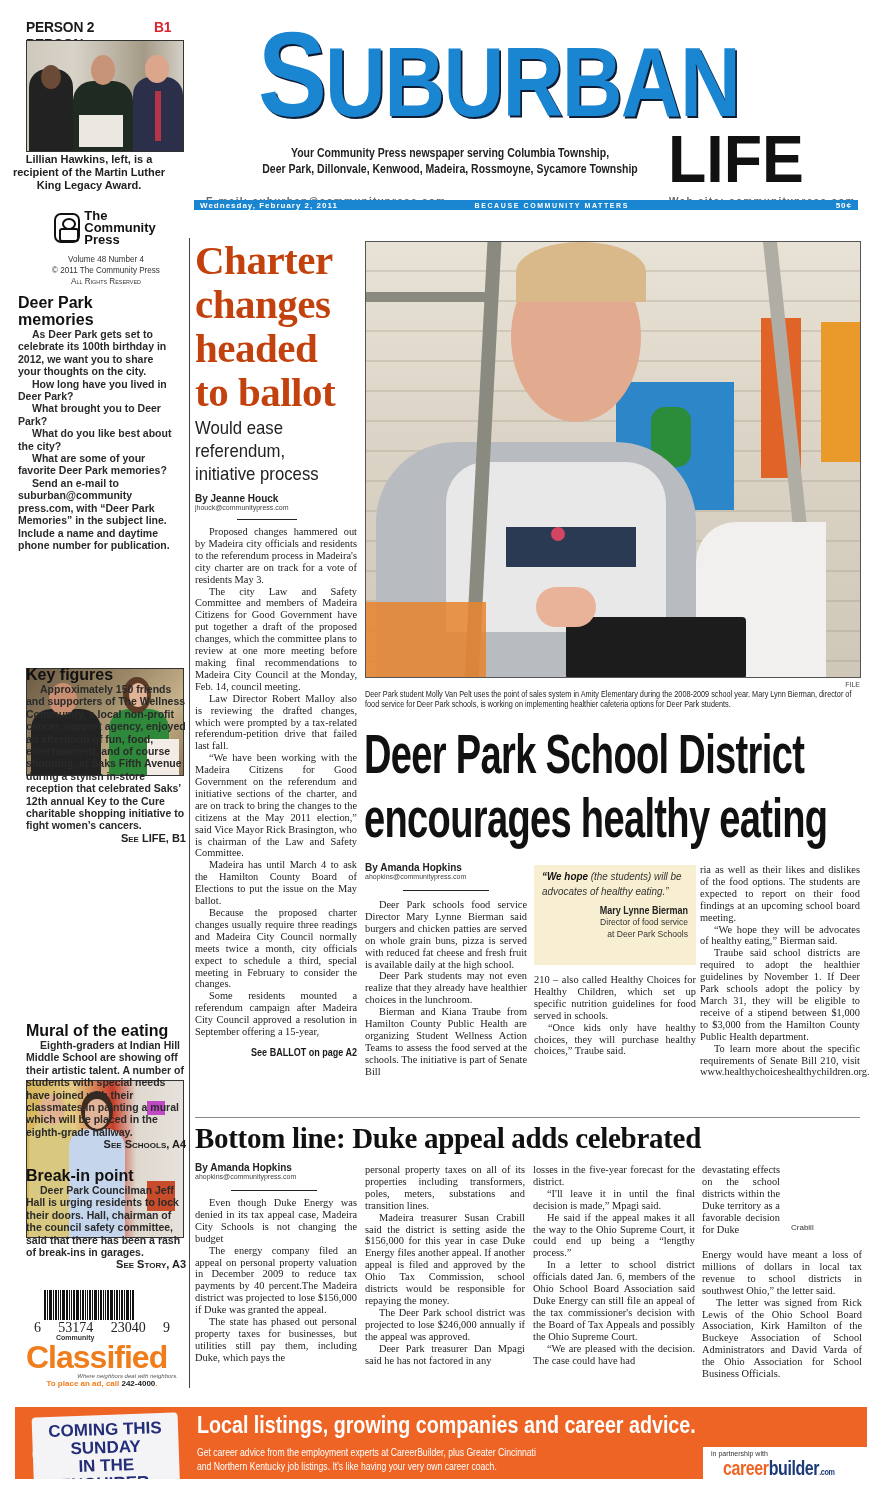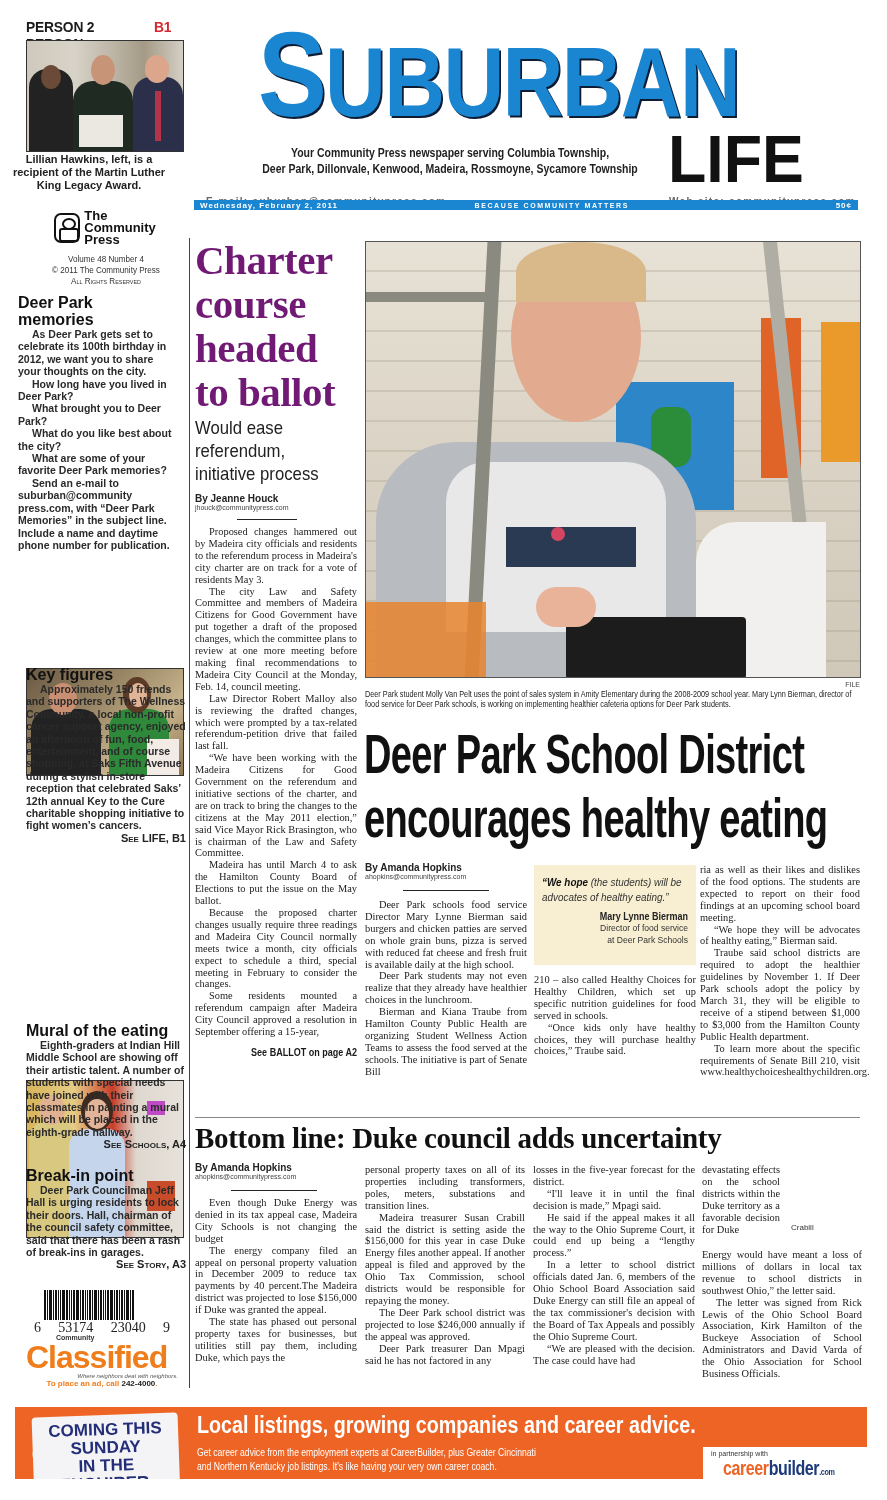--- a/index.html
+++ b/index.html
@@ -27,37 +27,37 @@
   .vrule { left: 189px; width: 1px; background: #444; }
 
   
   .title-word { font-weight: bold; color: #1a85d1; text-shadow: 2px 2px 0 #0d1b33; line-height: 1; letter-spacing: -2px; transform: scaleX(0.86); transform-origin: left top; }
   .life { font-weight: bold; color: #111; font-size: 66px; line-height: 1; transform: scaleX(0.95); transform-origin: left top; }
   .serving { font-weight: bold; font-size: 12.5px; line-height: 16px; text-align: center; color: #222; transform: scaleX(0.84); transform-origin: center top; }
   .contact { font-size: 10px; font-weight: bold; color: #666; letter-spacing: 1.3px; }
   .dateband { background: #1a85d1; color: #fff; height: 10px; font-size: 8px; font-weight: bold; letter-spacing: 1px; display: flex; align-items: center; justify-content: space-between; padding: 0 6px 0 6px; }
 
   
-  .charter-h { font-family: "Liberation Serif", serif; font-weight: bold; font-size: 41px; line-height: 44px; color: #701a75; letter-spacing: -0.5px; }
+  .charter-h { font-family: "Liberation Serif", serif; font-weight: bold; font-size: 41px; line-height: 44px; color: #c2410c; letter-spacing: -0.5px; }
   .deck { font-size: 19px; line-height: 23px; color: #222; transform: scaleX(0.88); transform-origin: left; white-space: nowrap; }
   .byline { font-weight: bold; font-size: 10px; color: #222; }
   .byemail { font-size: 7px; color: #444; }
   .shortrule { height: 1px; background: #222; }
   .body-serif { font-family: "Liberation Serif", serif; font-size: 10.4px; line-height: 11.9px; text-align: justify; color: #222; }
   .body-serif p { text-indent: 14px; }
   .jump { font-weight: bold; font-size: 11px; text-align: right; transform: scaleX(0.82); transform-origin: right; }
 
   
   .main-photo { border: 1px solid #555; overflow: hidden; }
   .photo-cap { font-size: 8.2px; line-height: 10px; color: #222; transform: scaleX(0.89); transform-origin: left; width: 560px; }
   .file { font-size: 7px; color: #444; text-align: right; }
 
   .dp-head { font-weight: bold; font-size: 56px; line-height: 64px; color: #111; transform: scaleX(0.68); transform-origin: left top; white-space: nowrap; letter-spacing: -1px; }
 
-  .quote-box { background: #f8efd2; padding: 10px 8px; }
+  .quote-box { background: #f8efd2; padding: 4px 8px; }
   .quote-text { font-size: 11px; line-height: 15px; font-style: italic; color: #333; transform: scaleX(0.9); transform-origin: left; }
   .quote-text b { font-style: italic; color: #111; }
   .quote-name { font-size: 10px; font-weight: bold; text-align: right; color: #222; transform: scaleX(0.9); transform-origin: right; }
   .quote-title { font-size: 9.5px; text-align: right; line-height: 12px; color: #333; transform: scaleX(0.9); transform-origin: right; }
 
   .duke-h { font-family: "Liberation Serif", serif; font-weight: bold; font-size: 29px; line-height: 32px; color: #111; letter-spacing: -0.3px; }
 
   
   .barcode { display: flex; align-items: flex-end; height: 30px; }
   .barcode span { display: inline-block; background: #111; height: 30px; margin-right: 1px; }
@@ -233,21 +233,21 @@
 <div class="abs contact" style="left:669px;top:196px;">Web site: communitypress.com</div>
 <div class="abs dateband" style="left:194px;top:200px;width:664px;">
   <span>Wednesday, February  2, 2011</span>
   <span style="font-size:7px;letter-spacing:1.6px;margin-right:70px;">BECAUSE COMMUNITY MATTERS</span>
   <span>50¢</span>
 </div>
 
 <div class="abs" style="left:195px;top:238px;width:162px;">
   <div class="charter-h">
     <div>Charter</div>
-    <div>course</div>
+    <div>changes</div>
     <div>headed</div>
     <div>to ballot</div>
   </div>
   <div class="deck" style="margin-top:2px;">
     <div>Would ease</div>
     <div>referendum,</div>
     <div>initiative process</div>
   </div>
   <div class="byline" style="margin-top:8px;">By Jeanne Houck</div>
   <div class="byemail">jhouck@communitypress.com</div>
@@ -316,21 +316,21 @@
 </div>
 
 <div class="abs body-serif" style="left:700px;top:864px;width:160px;">
   <p style="text-indent:0;">ria as well as their likes and dislikes of the food options. The students are expected to report on their food findings at an upcoming school board meeting.</p>
   <p>“We hope they will be advocates of healthy eating,” Bierman said.</p>
   <p>Traube said school districts are required to adopt the healthier guidelines by November 1. If Deer Park schools adopt the policy by March 31, they will be eligible to receive of a stipend between $1,000 to $3,000 from the Hamilton County Public Health department.</p>
   <p>To learn more about the specific requirements of Senate Bill 210, visit www.healthychoiceshealthychildren.org.</p>
 </div>
 
 <div class="abs" style="left:195px;top:1117px;width:665px;height:1px;background:#888;"></div>
-<div class="abs duke-h" style="left:195px;top:1122px;white-space:nowrap;">Bottom line: Duke council adds uncertainty</div>
+<div class="abs duke-h" style="left:195px;top:1122px;white-space:nowrap;">Bottom line: Duke appeal adds celebrated</div>
 
 <div class="abs" style="left:195px;top:1162px;width:162px;">
   <div class="byline">By Amanda Hopkins</div>
   <div class="byemail">ahopkins@communitypress.com</div>
   <div class="shortrule" style="width:86px;margin:10px 0 6px 36px;"></div>
   <div class="body-serif">
     <p>Even though Duke Energy was denied in its tax appeal case, Madeira City Schools is not changing the budget</p>
     <p>The energy company filed an appeal on personal property valuation in December 2009 to reduce tax payments by 40 percent.The Madeira district was projected to lose $156,000 if Duke was granted the appeal.</p>
     <p>The state has phased out personal property taxes for businesses, but utilities still pay them, including Duke, which pays the</p>
   </div>

